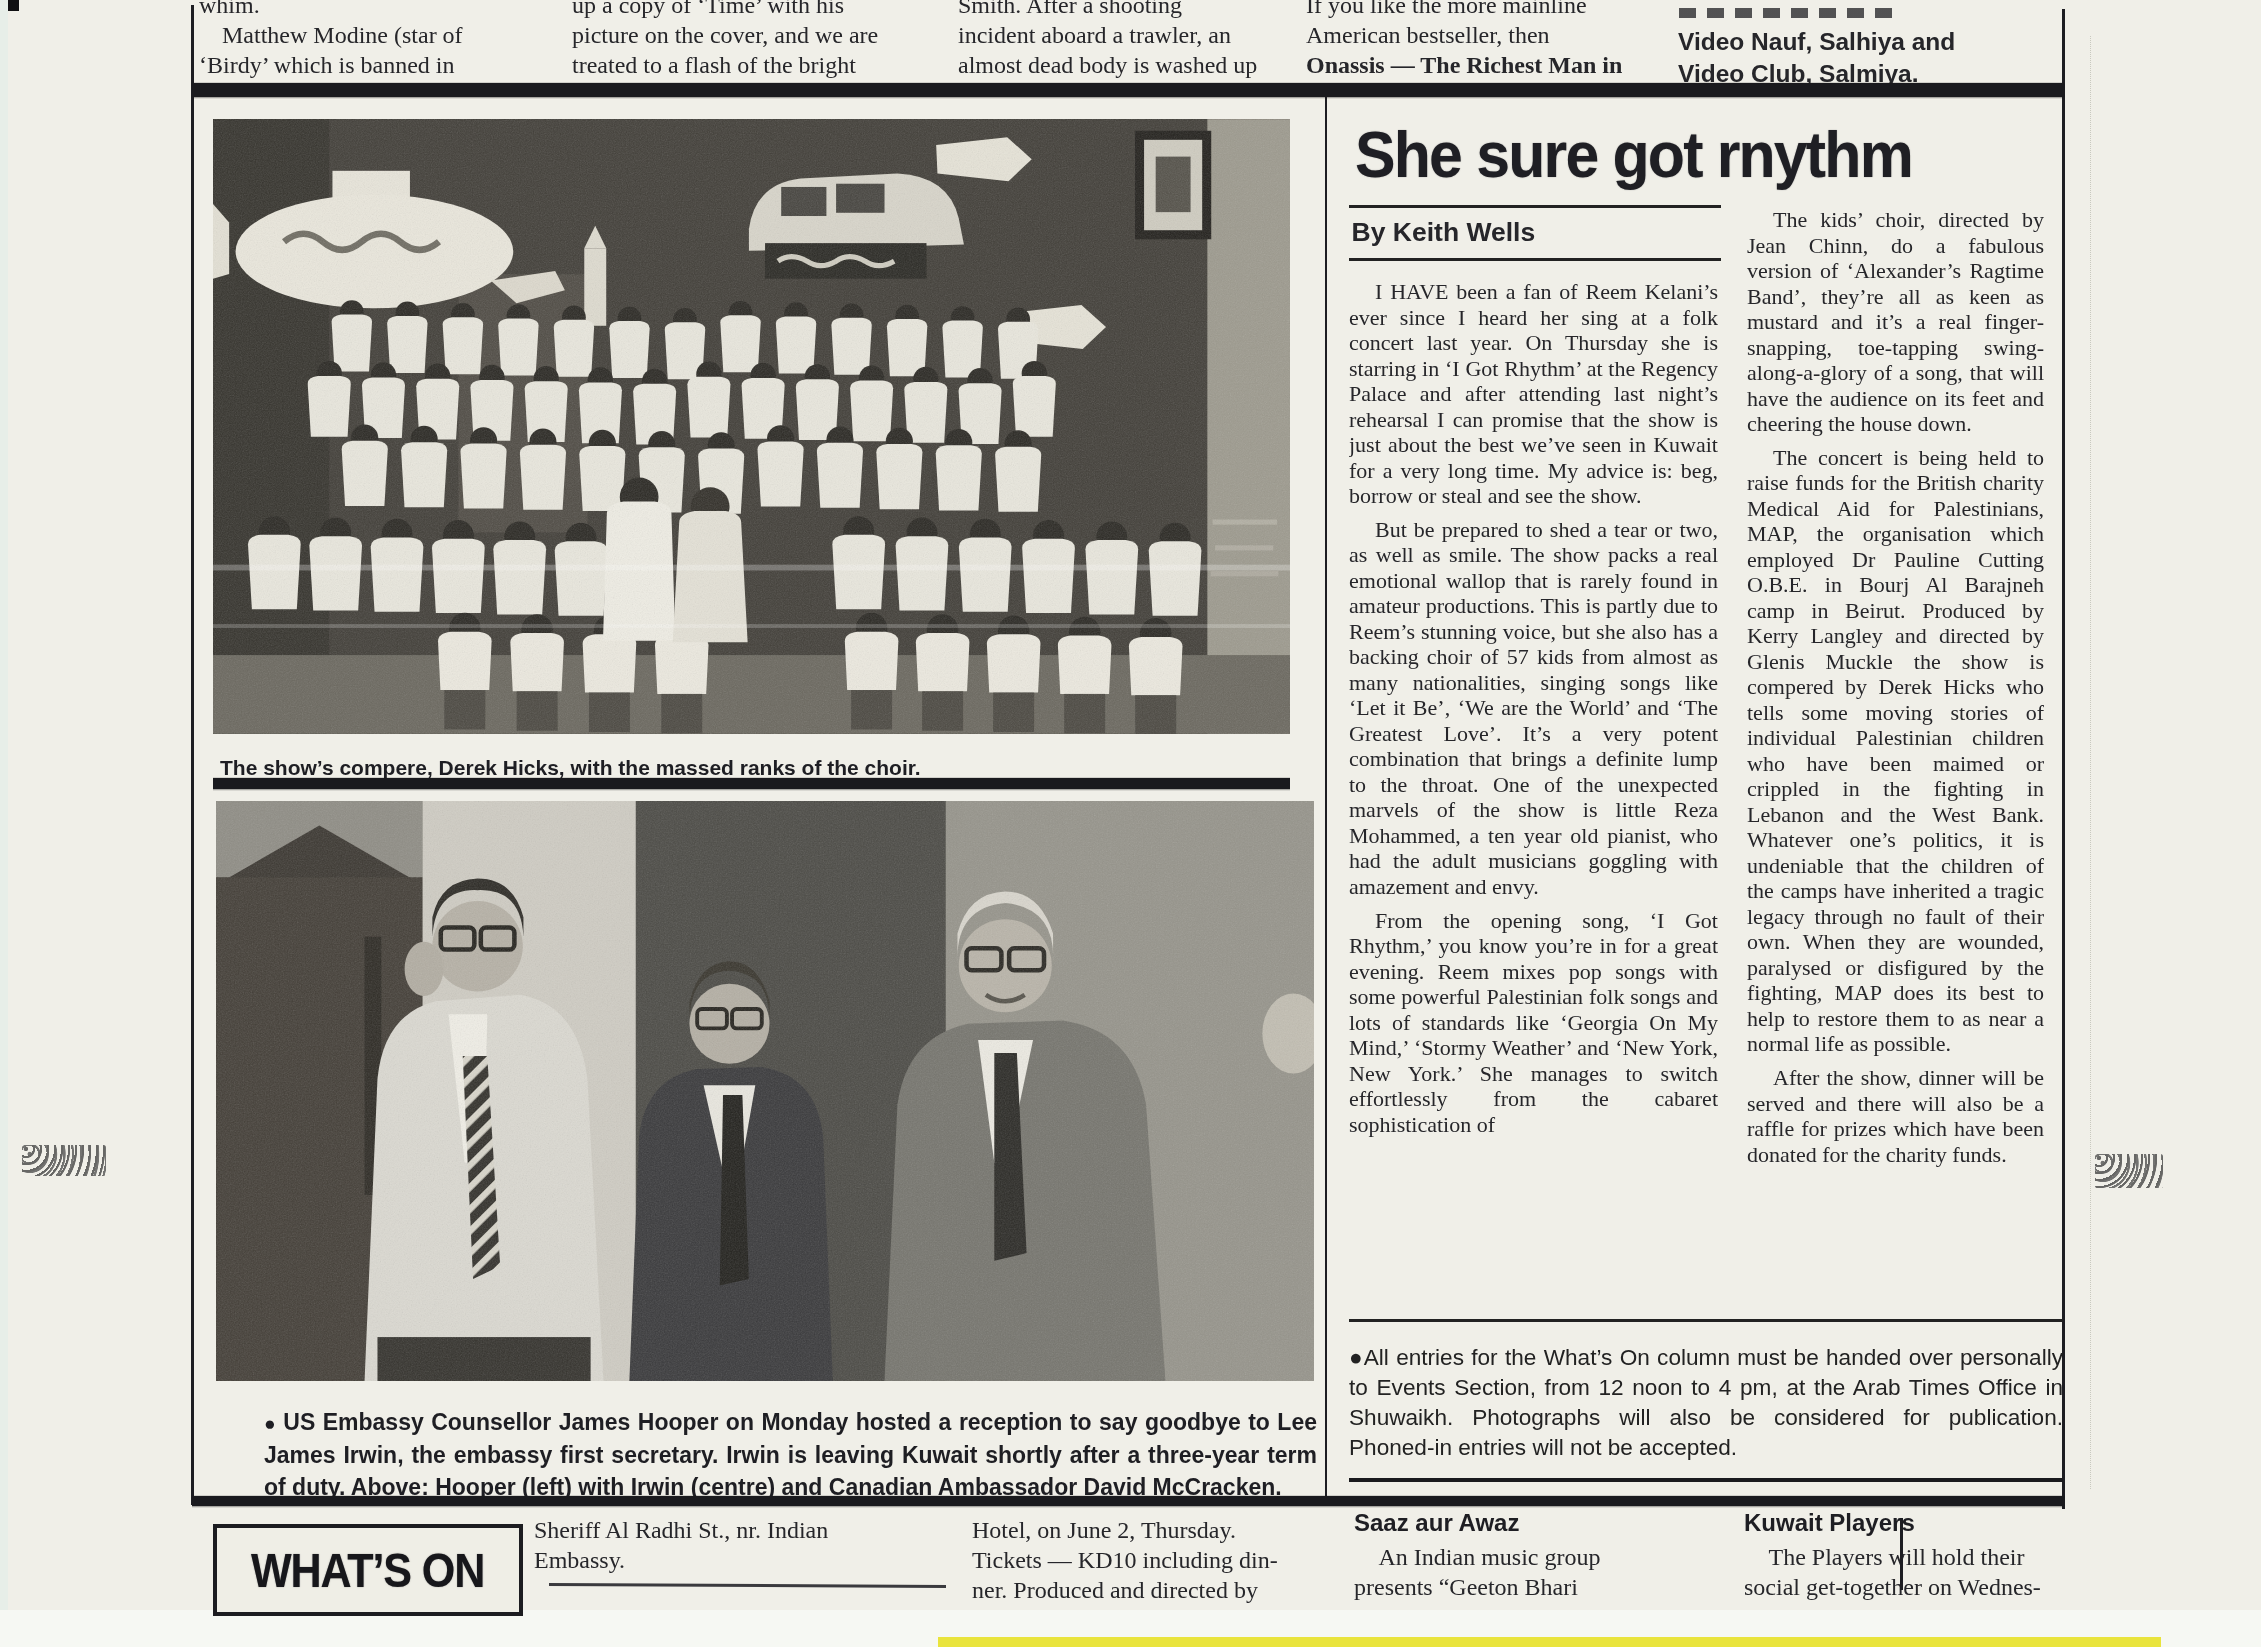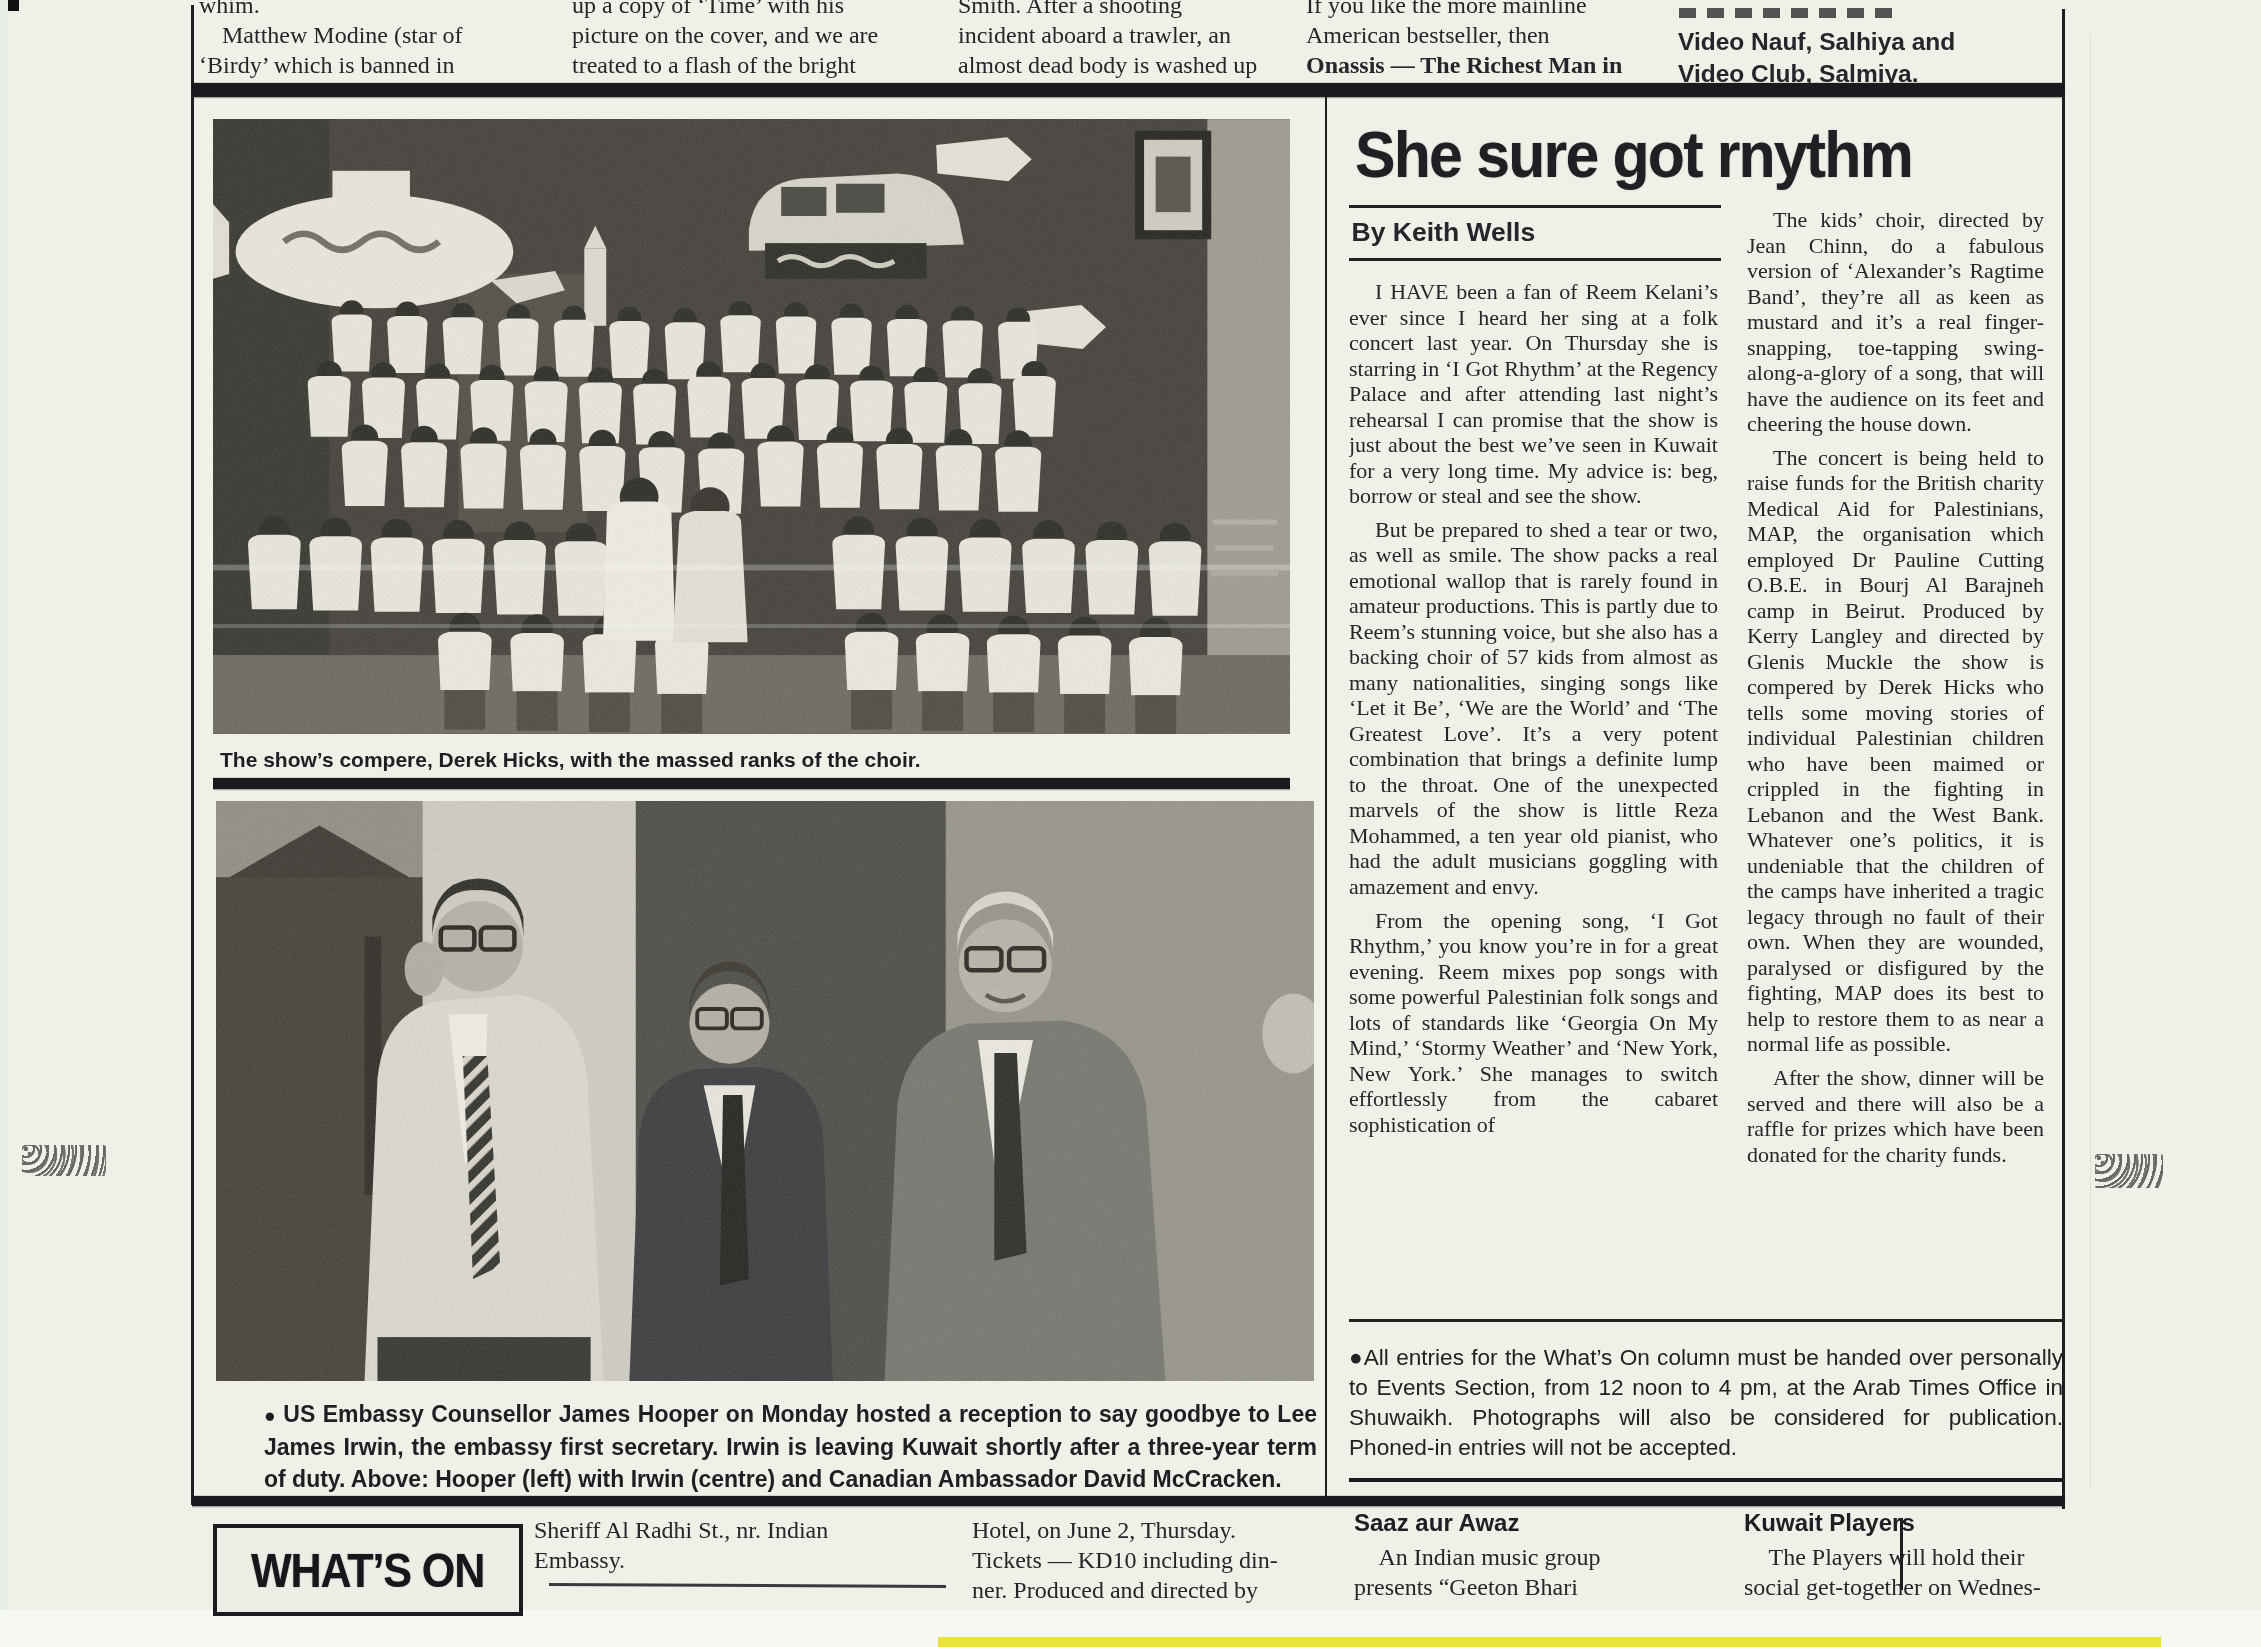--- a/index.html
+++ b/index.html
@@ -22,21 +22,21 @@
      color:#1f1f24;text-shadow:0 0 1.3px rgba(20,20,25,.4);white-space:nowrap;}
   .byline{position:absolute;border-top:3.2px solid #222;border-bottom:3.2px solid #222;
      font-family:"Liberation Sans",sans-serif;font-weight:bold;font-size:26.5px;
      padding:9px 0 10.3px 2.6px;}
   .artcol{position:absolute;font-size:22px;line-height:25.5px;text-align:justify;}
   .artcol p{margin:0;text-indent:26px;}
   .artcol p + p{margin-top:8.4px;}
   .artcol p.noindent{text-indent:0;}
   
   .cap{position:absolute;font-family:"Liberation Sans",sans-serif;font-weight:bold;
-       font-size:21px;line-height:24.5px;color:#1e1e23;}
+       font-size:21px;line-height:24.5px;color:#1e1e23;margin-top:8px;}
   .cap .dot{font-size:19.4px;margin-right:6.5px;}
   
   .notice{position:absolute;border-top:3.2px solid #222;
        font-family:"Liberation Sans",sans-serif;font-weight:normal;
        font-size:22.6px;line-height:30px;text-align:justify;color:#222;}
   .notice p{margin:20.7px 0 0 0;}
   
   .whatson{position:absolute;border:4.5px solid #1c1c20;background:#efeee6;
        display:flex;align-items:center;justify-content:center;text-align:center;}
   .whatson span{font-family:"Liberation Sans",sans-serif;font-weight:bold;font-size:49px;

